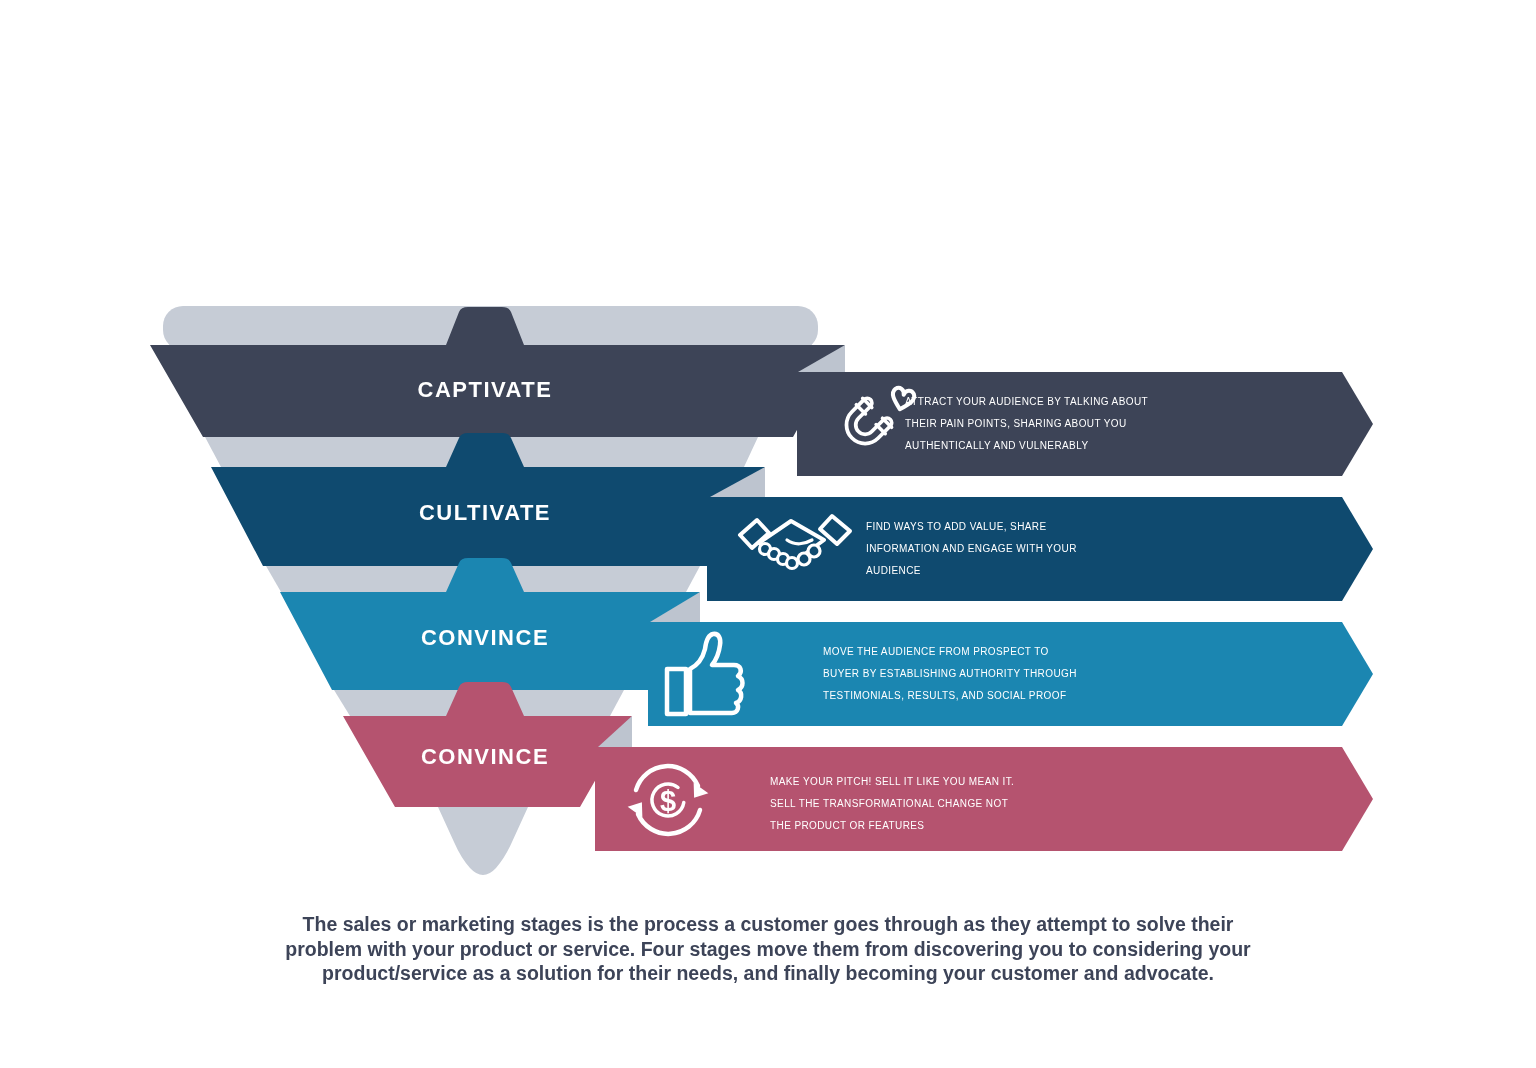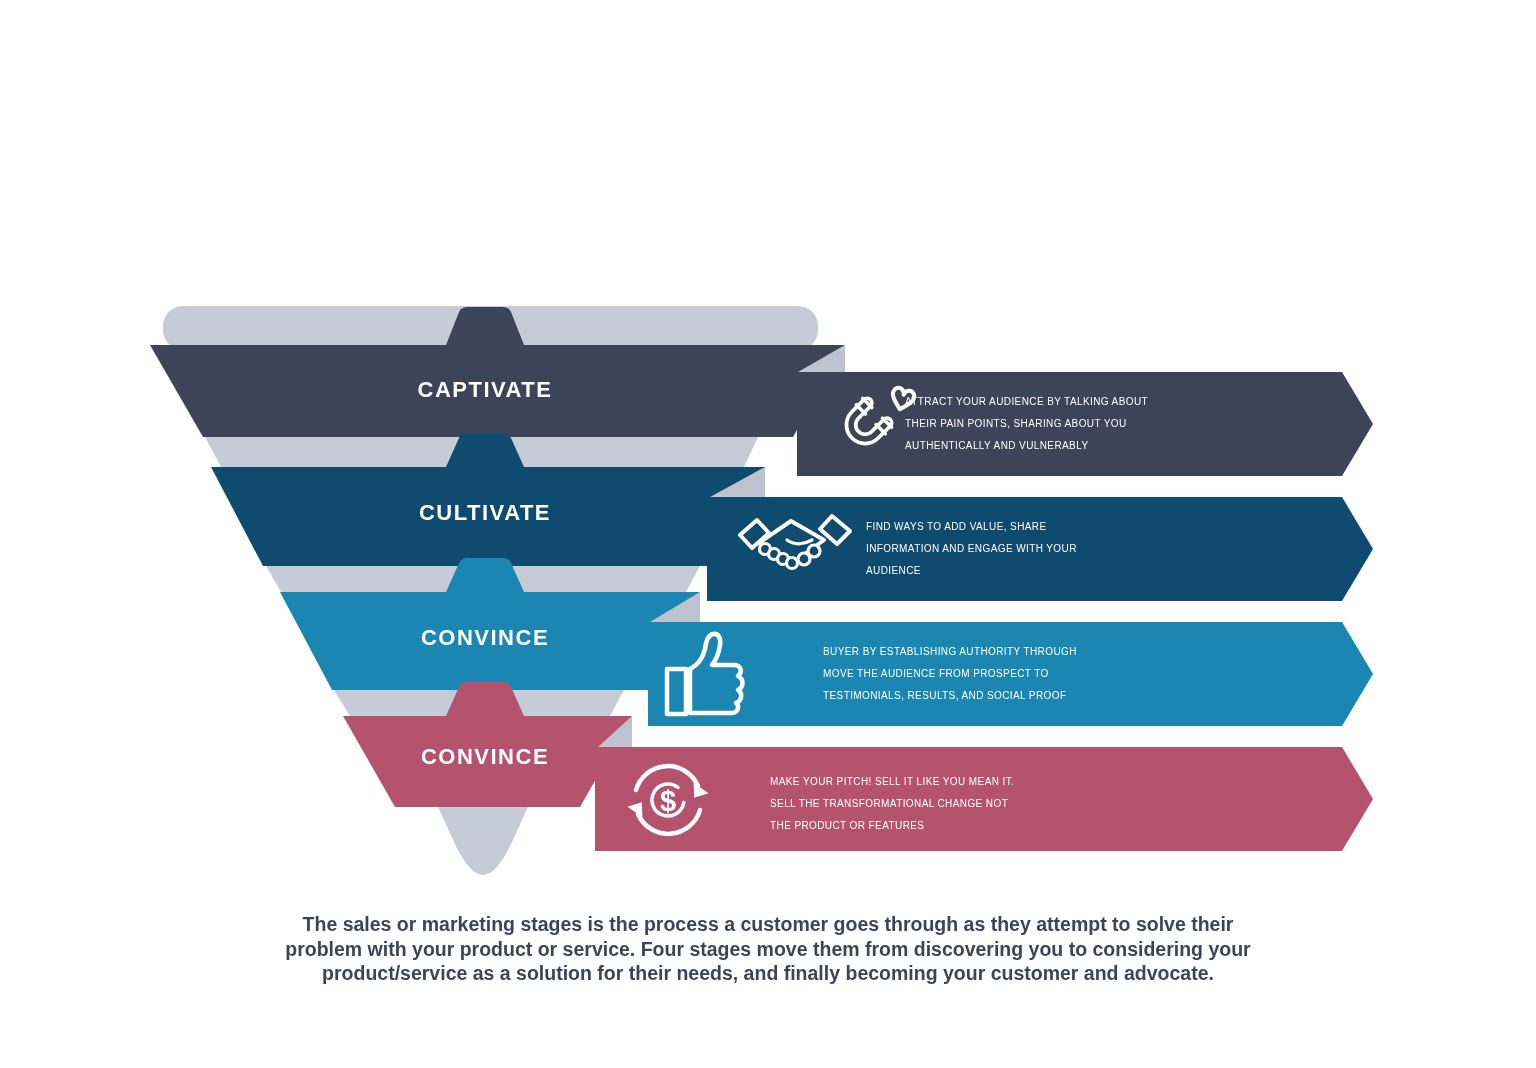--- a/index.html
+++ b/index.html
@@ -103,22 +103,22 @@
     <div>ATTRACT YOUR AUDIENCE BY TALKING ABOUT</div>
     <div>THEIR PAIN POINTS, SHARING ABOUT YOU</div>
     <div>AUTHENTICALLY AND VULNERABLY</div>
   </div>
   <div class="r-text" style="left:850px; top:516px;margin-left:16px;">
     <div>FIND WAYS TO ADD VALUE, SHARE</div>
     <div>INFORMATION AND ENGAGE WITH YOUR</div>
     <div>AUDIENCE</div>
   </div>
   <div class="r-text" style="left:823px; top:641px;">
+    <div>MOVE THE AUDIENCE FROM PROSPECT TO</div>
     <div>BUYER BY ESTABLISHING AUTHORITY THROUGH</div>
-    <div>MOVE THE AUDIENCE FROM PROSPECT TO</div>
     <div>TESTIMONIALS, RESULTS, AND SOCIAL PROOF</div>
   </div>
   <div class="r-text" style="left:770px; top:771px;">
     <div>MAKE YOUR PITCH! SELL IT LIKE YOU MEAN IT.</div>
     <div>SELL THE TRANSFORMATIONAL CHANGE NOT</div>
     <div>THE PRODUCT OR FEATURES</div>
   </div>
 
   <div class="caption">
     <div>The sales or marketing stages is the process a customer goes through as they attempt to solve their</div>

